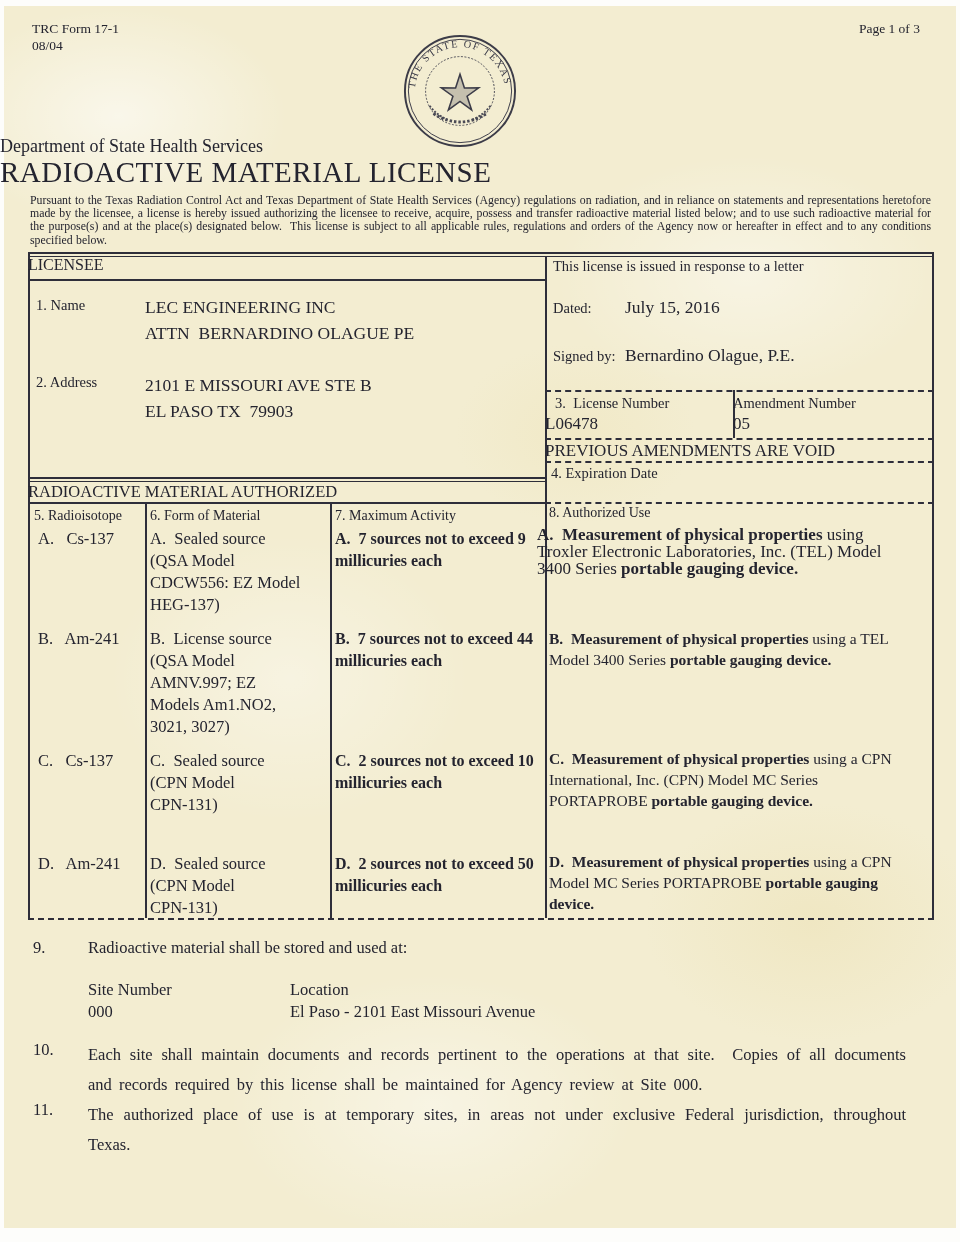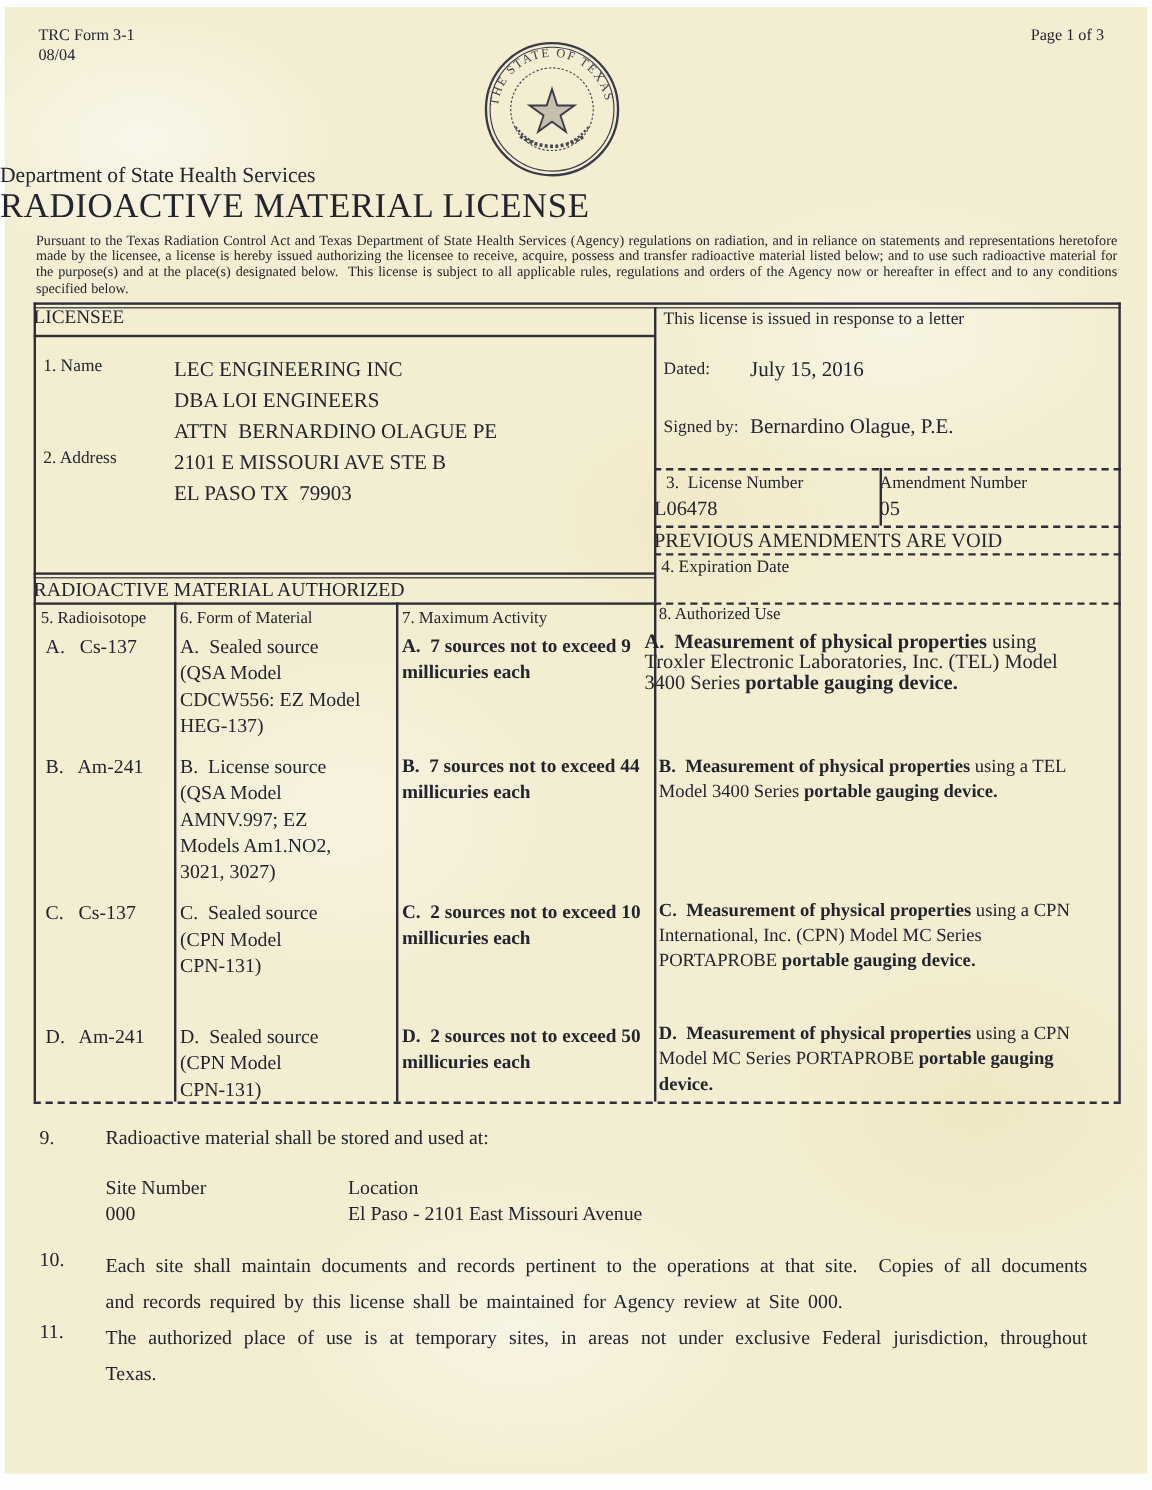--- a/index.html
+++ b/index.html
@@ -33,21 +33,21 @@
   .colhead { position:absolute; font-size:14px; }
   .label { font-size:14.5px; }
   .seal-svg text { font-family:"Liberation Serif",serif; }
 </style>
 </head>
 <body>
 
 <div class="paper"></div>
 
 <div class="abs meta" style="left:32px;top:20px">
-  <div>TRC Form 3-1</div>
+  <div>TRC Form 17-1</div>
   <div>08/04</div>
 </div>
 <div class="abs meta" style="right:40px;top:20px">Page 1 of 3</div>
 
 <div class="abs" style="left:402px;top:32px;width:116px;height:118px">
   <svg class="seal-svg" width="116" height="118" viewBox="0 0 118 118">
     <circle cx="59" cy="59" r="56" fill="none" stroke="#3c3c48" stroke-width="2"></circle>
     <circle cx="59" cy="59" r="52.5" fill="none" stroke="#3c3c48" stroke-width="1"></circle>
     <circle cx="59" cy="59" r="35" fill="none" stroke="#4a4a55" stroke-width="1" stroke-dasharray="2 1.6"></circle>
     <path id="sealArc" d="M 13 59 A 46 46 0 0 1 104 51" fill="none"></path>
@@ -71,21 +71,20 @@
   <div class="vline" style="left:0;top:0;height:666px;width:1.5px"></div>
   <div class="vline" style="left:904px;top:0;height:666px;width:1.5px"></div>
   <div class="vline" style="left:517px;top:4px;height:662px"></div>
   <div class="hline dash" style="left:0;top:666px;width:906px"></div>
 
   <div class="abs center" style="left:0;top:4px;width:517px;font-size:16px">LICENSEE</div>
   <div class="hline thin" style="left:0;top:27px;width:517px"></div>
   <div class="abs label" style="left:8px;top:45px">1. Name</div>
   <div class="abs" style="left:117px;top:42px;font-size:17.5px;line-height:26px">
     <div class="pre">LEC ENGINEERING INC</div>
-    <div class="pre">DBA LOI ENGINEERS</div>
     <div class="pre">ATTN  BERNARDINO OLAGUE PE</div>
   </div>
   <div class="abs label" style="left:8px;top:122px">2. Address</div>
   <div class="abs" style="left:117px;top:120px;font-size:17.5px;line-height:26px">
     <div class="pre">2101 E MISSOURI AVE STE B</div>
     <div class="pre">EL PASO TX  79903</div>
   </div>
 
   <div class="abs" style="left:525px;top:6px;font-size:14.5px">This license is issued in response to a letter</div>
   <div class="abs label" style="left:525px;top:48px">Dated:</div>

